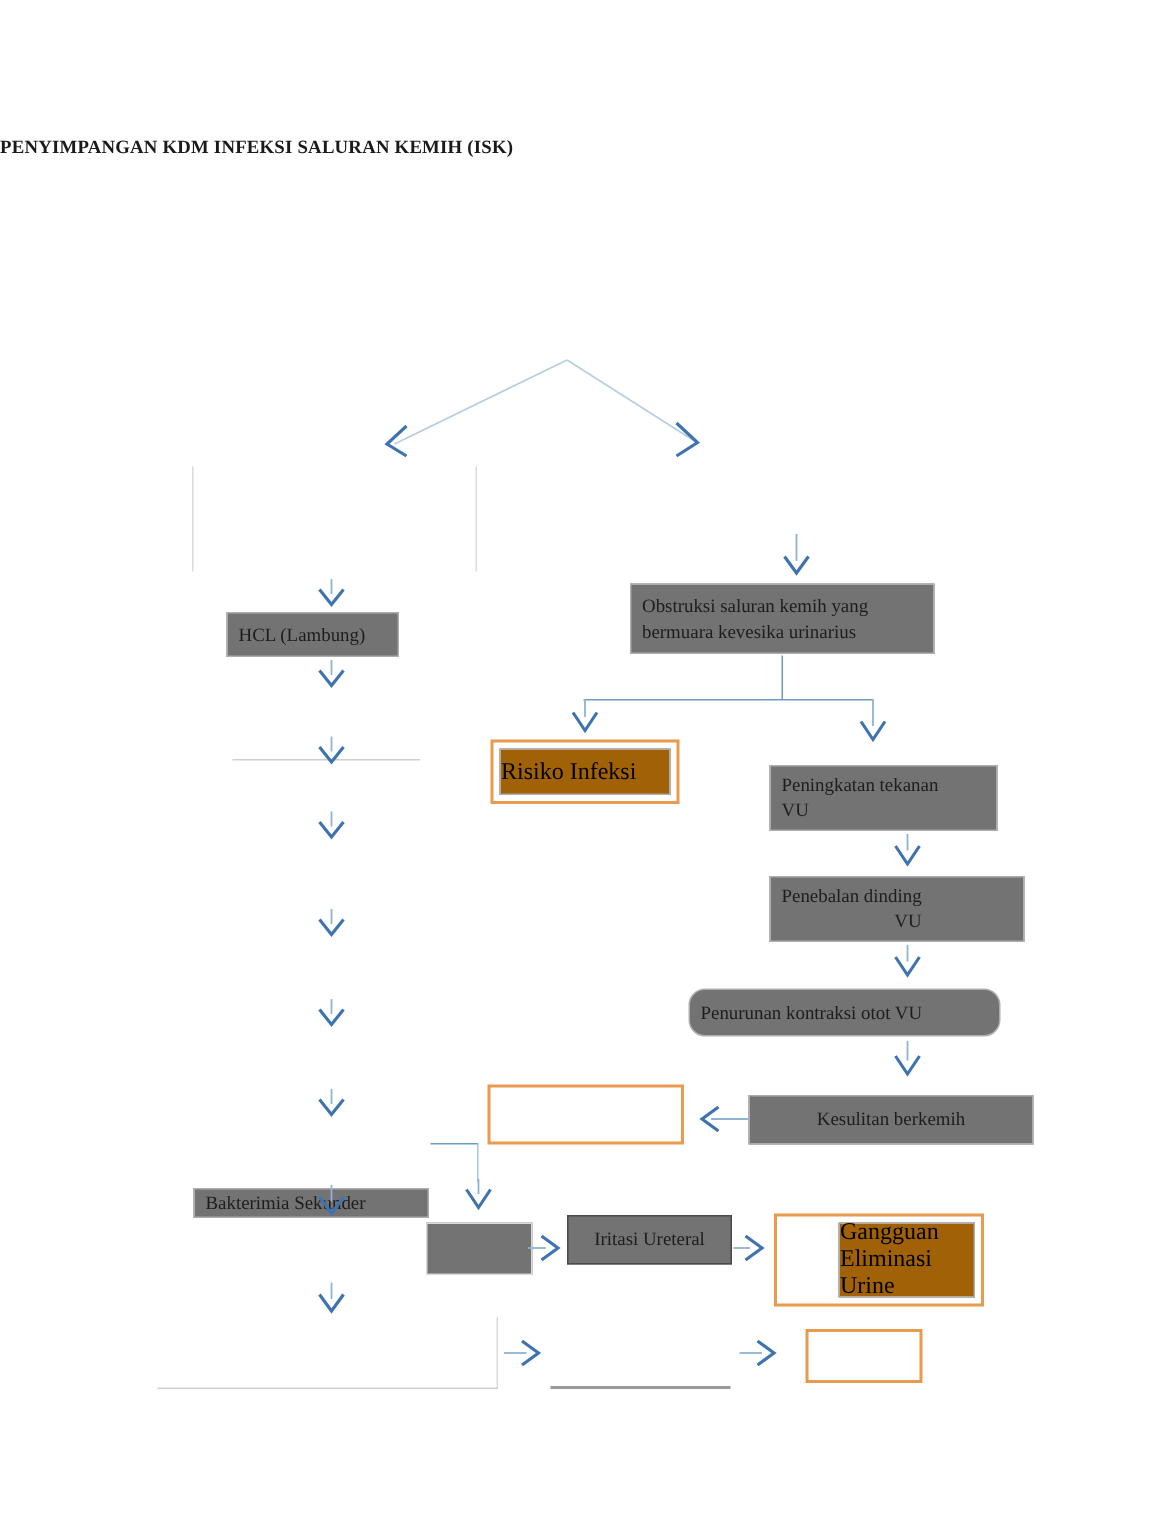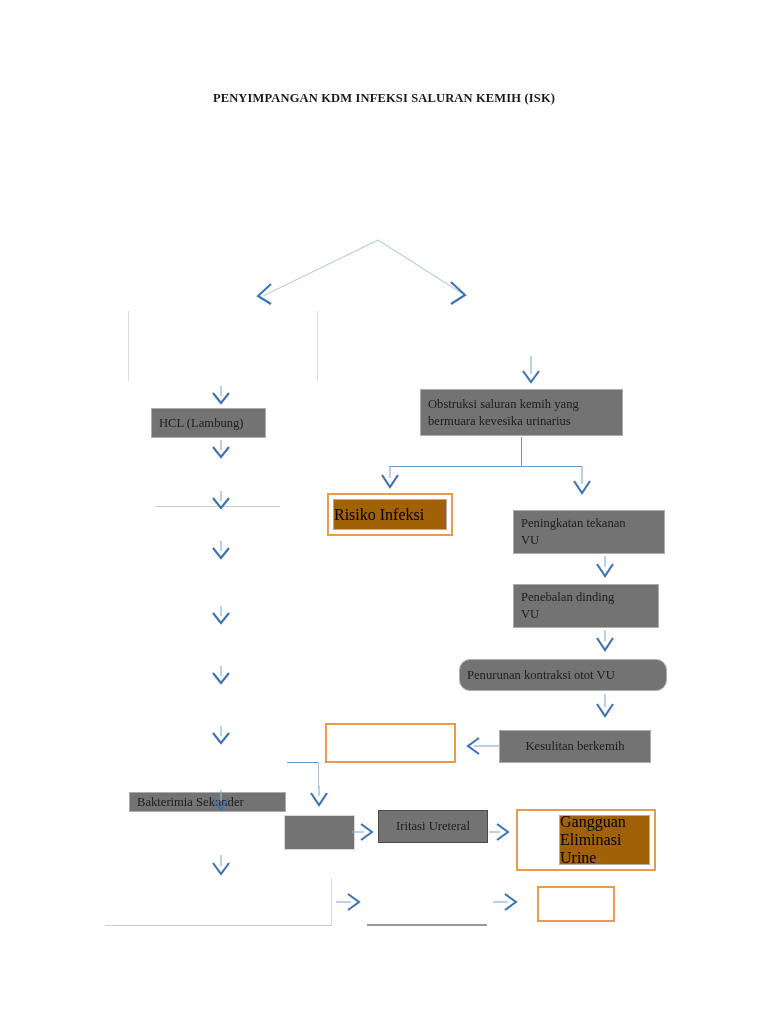--- a/index.html
+++ b/index.html
@@ -11,21 +11,20 @@
   }
   #page {
     position: relative;
     width: 768px; height: 1024px;
     background: #ffffff;
   }
   #diagram-title {
     position: absolute;
     left: 0; top: 91px;
     width: 768px;
-    text-align: center;
     font-family: "Liberation Serif", "DejaVu Serif", serif;
     font-weight: bold;
     font-size: 12.5px;
     letter-spacing: 0.15px;
     color: #1a1a1a;
   }
   
   .node {
     position: absolute;
     background: #737373;
@@ -188,40 +187,40 @@
   <div class="node gray-border" style="left:513px; top:510px; width:152px; height:44px;">
     <span class="txt">Peningkatan tekanan
 VU</span>
   </div>
 
   <svg class="arrow-svg" style="left:592px; top:556px; width:26px; height:24px;">
     <path class="thin-line2" d="M 13,0 L 13,11"></path>
     <path class="open-line" d="M 5,8 L 13,20 L 21,8"></path>
   </svg>
 
-  <div class="node gray-border" style="left:513px; top:584px; width:146px; height:44px;">
+  <div class="node gray-border" style="left:513px; top:584px; width:170px; height:44px;text-align:right;">
     <span class="txt">Penebalan dinding
 VU</span>
   </div>
 
   <svg class="arrow-svg" style="left:592px; top:630px; width:26px; height:24px;">
     <path class="thin-line2" d="M 13,0 L 13,11"></path>
     <path class="open-line" d="M 5,8 L 13,20 L 21,8"></path>
   </svg>
 
   <div class="node gray-border" style="left:459px; top:659px; width:208px; height:32px;border-radius:11px;">
     <span class="txt">Penurunan kontraksi otot VU</span>
   </div>
 
   <svg class="arrow-svg" style="left:592px; top:694px; width:26px; height:26px;">
     <path class="thin-line2" d="M 13,0 L 13,13"></path>
     <path class="open-line" d="M 5,10 L 13,22 L 21,10"></path>
   </svg>
 
-  <div class="node gray-border" style="left:499px; top:730px; width:152px; height:33px;">
+  <div class="node gray-border" style="left:499px; top:730px; width:190px; height:33px;">
     <span class="txt" style="width:100%; text-align:center;">Kesulitan  berkemih</span>
   </div>
 
   <svg class="arrow-svg" style="left:458px; top:735px; width:44px; height:22px;">
     <path class="thin-line2" d="M 42,11 L 16,11"></path>
     <path class="open-line" d="M 21,3 L 10,11 L 21,19"></path>
   </svg>
 
   <div class="orange-plain" style="left:325px; top:723px; width:131px; height:40px;"></div>
 

